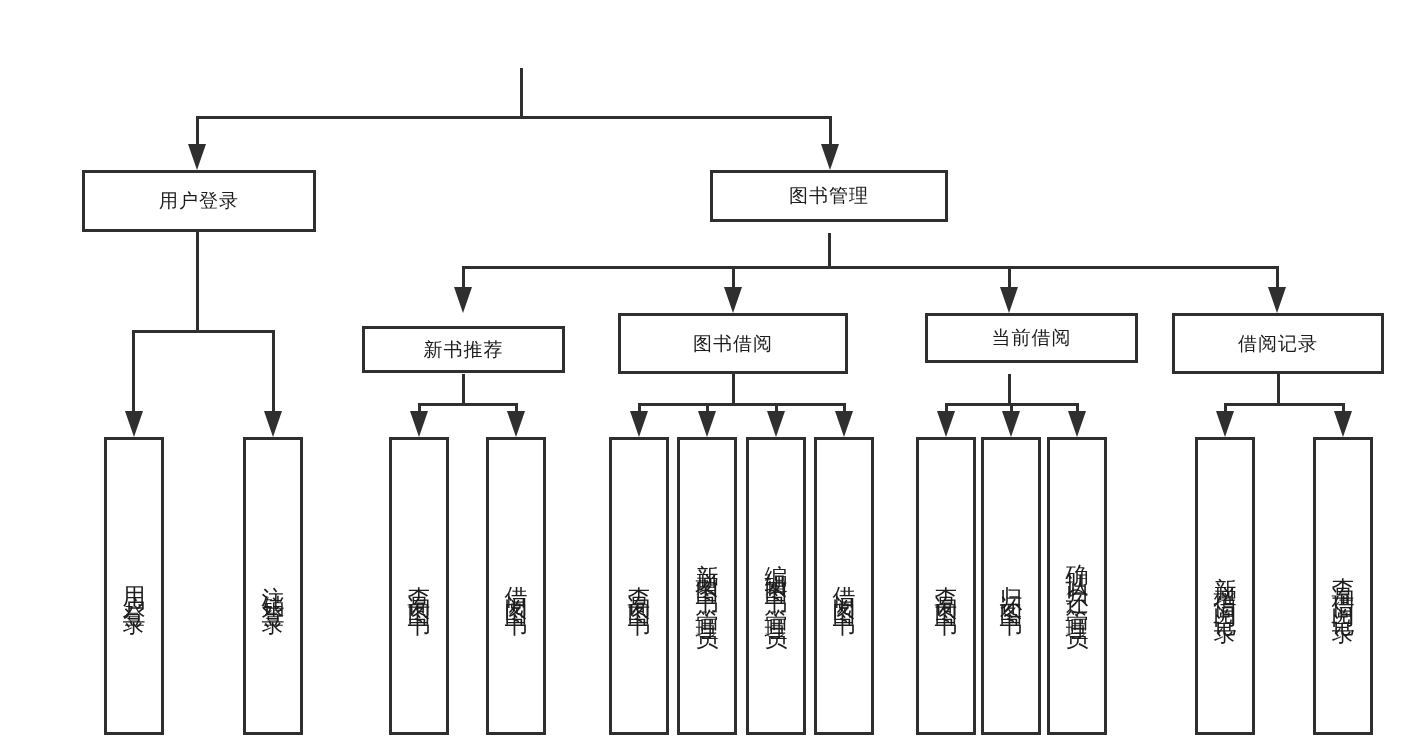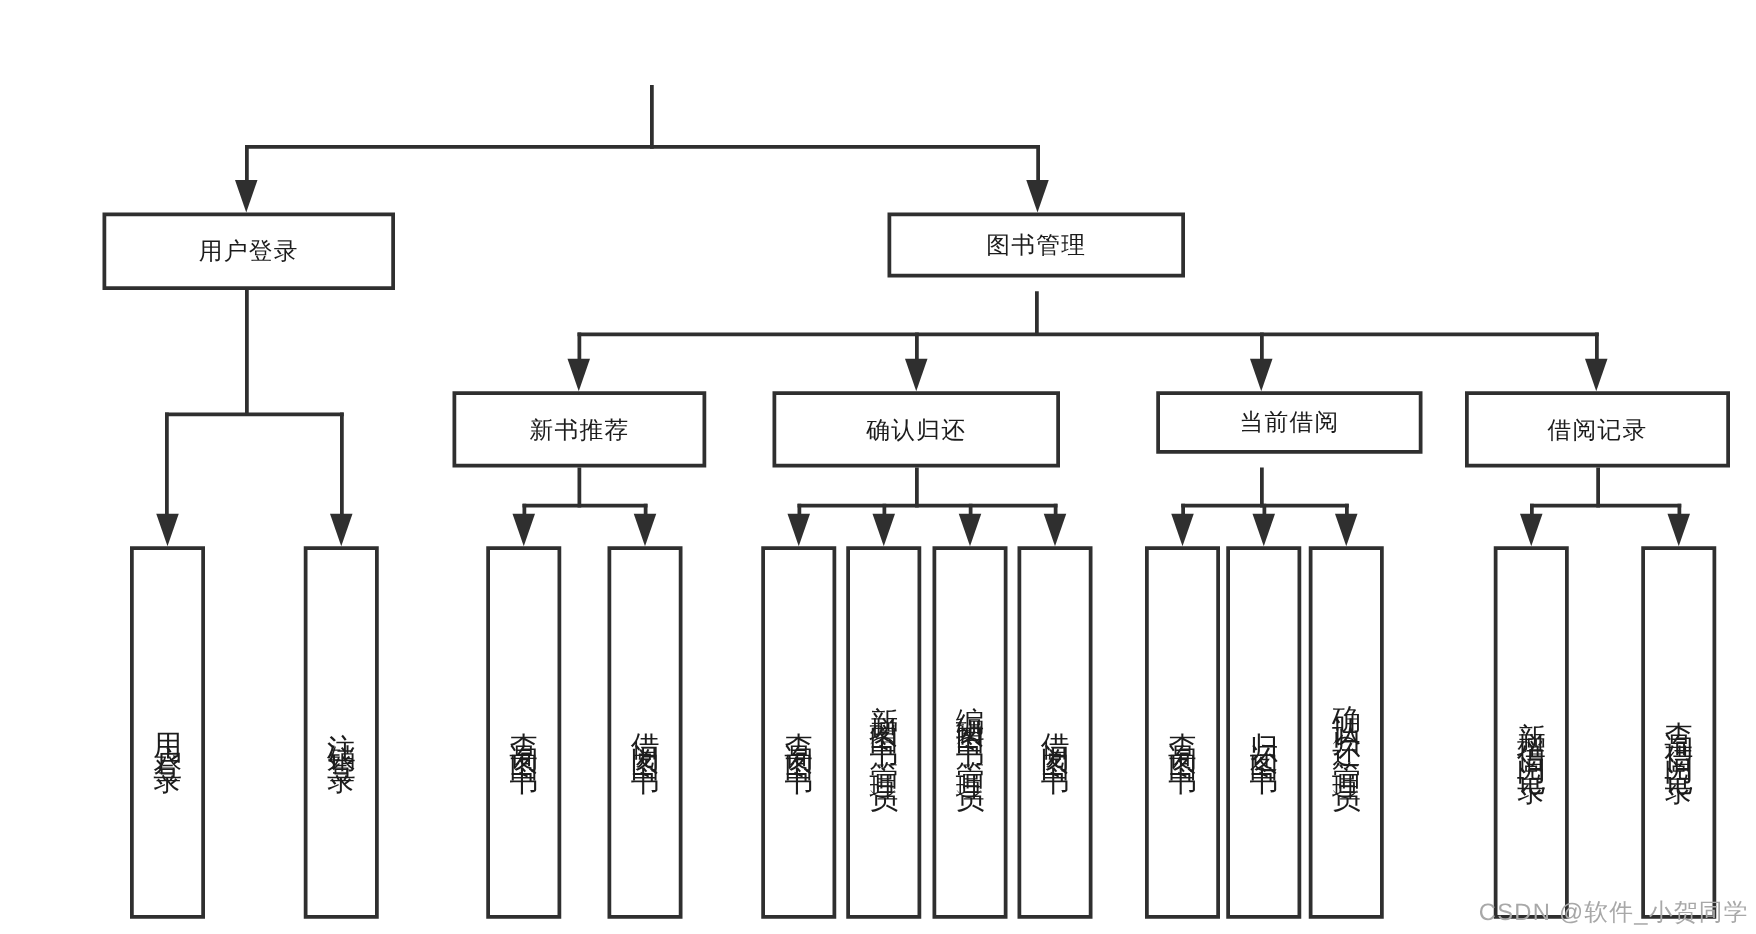--- a/index.html
+++ b/index.html
@@ -33,25 +33,25 @@
 <div class="canvas">
 
 
   <div class="box h-box" style="left:82px;top:170px;width:234px;height:62px">
     <span>用户登录</span>
   </div>
   <div class="box h-box" style="left:710px;top:170px;width:238px;height:52px">
     <span>图书管理</span>
   </div>
 
-  <div class="box h-box" style="left:362px;top:313px;width:203px;height:61px">
+  <div class="box h-box" style="left:362px;top:326px;width:203px;height:47px">
     <span>新书推荐</span>
   </div>
   <div class="box h-box" style="left:618px;top:313px;width:230px;height:61px">
-    <span>确认归还</span>
+    <span>图书借阅</span>
   </div>
   <div class="box h-box" style="left:925px;top:313px;width:213px;height:50px">
     <span>当前借阅</span>
   </div>
   <div class="box h-box" style="left:1172px;top:313px;width:212px;height:61px">
     <span>借阅记录</span>
   </div>
 
   <div class="box v-box" style="left:104px;top:437px;width:60px;height:298px">
     <span>用户登录</span>
@@ -145,15 +145,14 @@
   <div class="arrow" style="left:1002px;top:411px"></div>
   <div class="arrow" style="left:1068px;top:411px"></div>
 
   <div class="line" style="left:1277px;top:374px;width:3px;height:32px"></div>
   <div class="line" style="left:1224px;top:403px;width:121px;height:3px"></div>
   <div class="line" style="left:1224px;top:403px;width:3px;height:14px"></div>
   <div class="line" style="left:1342px;top:403px;width:3px;height:14px"></div>
   <div class="arrow" style="left:1216px;top:411px"></div>
   <div class="arrow" style="left:1334px;top:411px"></div>
 
-  <div class="watermark">CSDN @软件_小贺同学</div>
 
 </div>
 
 </body></html>

